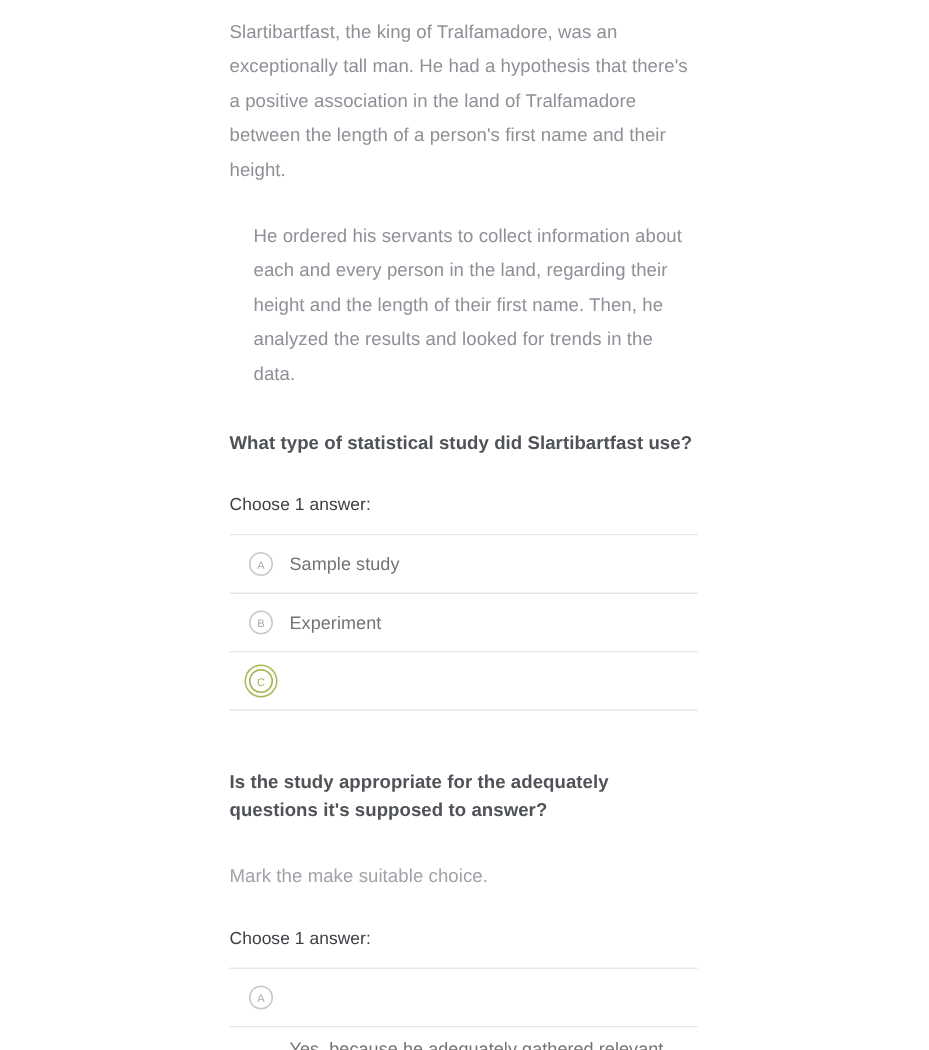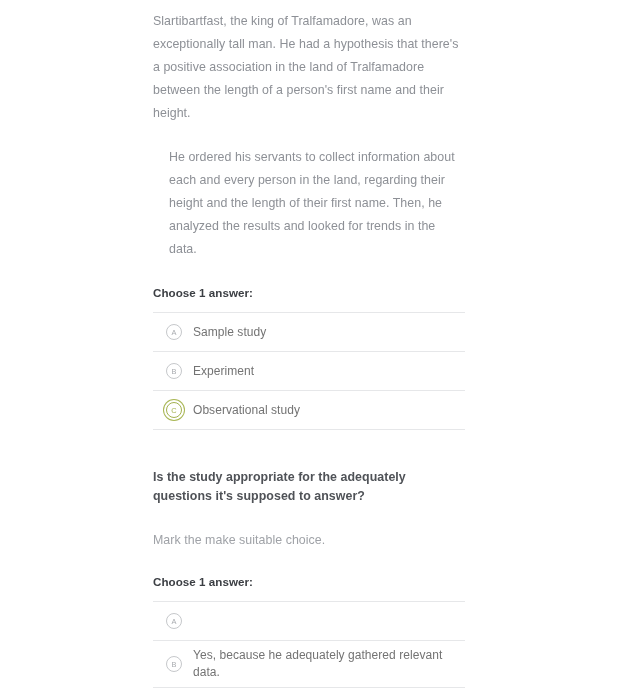--- a/index.html
+++ b/index.html
@@ -54,21 +54,21 @@
     font-size: 12.4px;
     line-height: 19px;
     margin: 0;
     padding-top: 25px;
     letter-spacing: 0.05px;
   }
 
   .choose-label {
     color: #3b3e43;
     font-size: 11.6px;
-    font-weight: bold;
+    font-weight: normal;
     line-height: 16px;
     margin: 0;
     padding-top: 24px;
     letter-spacing: 0.05px;
   }
 
   .choices {
     margin-top: 11px;
     border-top: 1px solid #e6e7e9;
   }
@@ -124,38 +124,38 @@
 <body>
 
 <div class="page">
   <div class="content">
 
     <p class="stem first">Slartibartfast, the king of Tralfamadore, was an exceptionally tall man. He had a hypothesis that there's a positive association in the land of Tralfamadore between the length of a person's first name and their height.</p>
 
     <p class="stem second">He ordered his servants to collect information about each and every person in the land, regarding their height and the length of their first name. Then, he analyzed the results and looked for trends in the data.</p>
 
     <div>
+      <p class="question-prompt">What type of statistical study did Slartibartfast use?</p>
 
       <p class="choose-label">Choose 1 answer:</p>
 
       <div class="choices">
 
         <div class="choice">
           <span class="radio">A</span>
           <span class="choice-text">Sample study</span>
         </div>
 
         <div class="choice">
           <span class="radio">B</span>
           <span class="choice-text">Experiment</span>
         </div>
 
         <div class="choice selected">
           <span class="radio">C</span>
-          <span class="choice-text">Observational study</span>
         </div>
 
       </div>
     </div>
 
     <div class="spacer-q2"></div>
 
     <div>
       <p class="question-prompt">Is the study appropriate for the adequately questions it's supposed to answer?</p>
 

